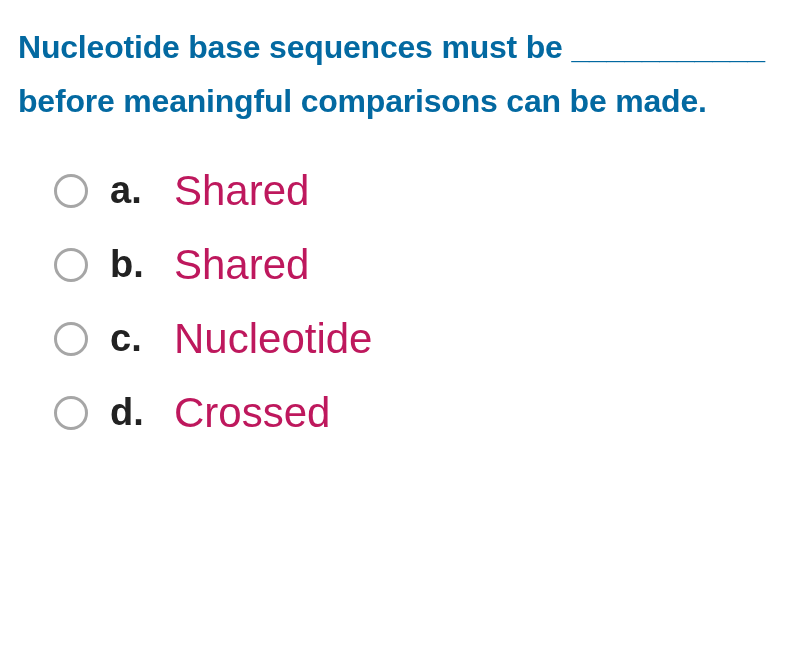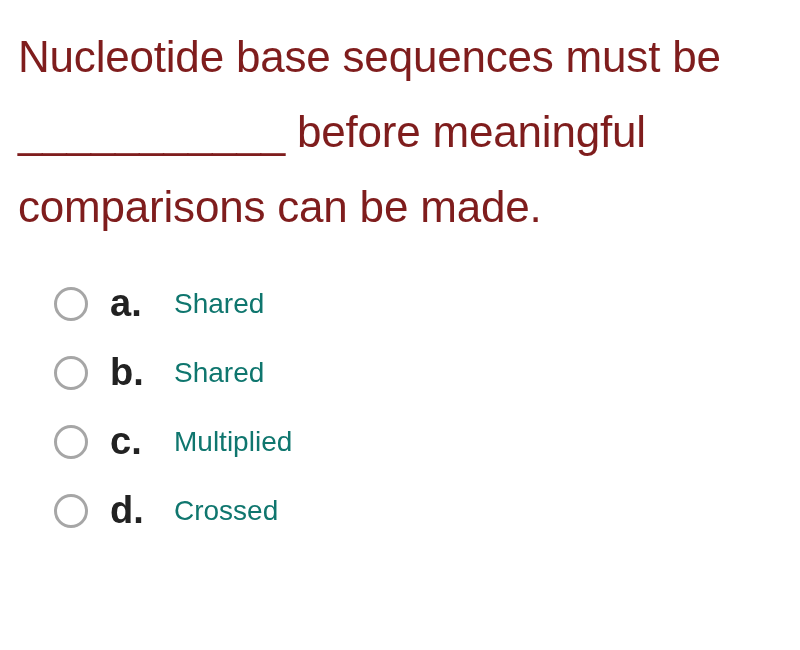--- a/index.html
+++ b/index.html
@@ -8,24 +8,24 @@
       box-sizing: border-box;
     }
     body {
       font-family: Arial, Helvetica, sans-serif;
       background: #fff;
       width: 800px;
       height: 650px;
       padding: 20px 18px;
     }
     .question-stem {
-      font-size: 44px;
-      color: #7f1d1d;
+      font-size: 32px;
+      color: #0369a1;
       line-height: 1.7;
-      font-weight: 400;
+      font-weight: 700;
       margin-bottom: 38px;
       letter-spacing: -0.2px;
     }
     .options {
       padding-left: 36px;
     }
     .option {
       display: flex;
       align-items: center;
       margin-bottom: 26px;
@@ -41,23 +41,23 @@
       cursor: pointer;
     }
     .option-letter {
       font-size: 38px;
       font-weight: 700;
       color: #222;
       margin-right: 14px;
       min-width: 50px;
     }
     .option-text {
-      font-size: 28px;
+      font-size: 42px;
       font-weight: 400;
-      color: #0f766e;
+      color: #be185d;
     }
   </style>
 </head>
 <body>
 
 <div class="question-stem">Nucleotide base sequences must be ___________ before meaningful comparisons can be made.</div>
 
 <div class="options">
 
   <div class="option">
@@ -68,21 +68,21 @@
 
   <div class="option">
     <span class="radio-outline"></span>
     <span class="option-letter">b.</span>
     <span class="option-text">Shared</span>
   </div>
 
   <div class="option">
     <span class="radio-outline"></span>
     <span class="option-letter">c.</span>
-    <span class="option-text">Multiplied</span>
+    <span class="option-text">Nucleotide</span>
   </div>
 
   <div class="option">
     <span class="radio-outline"></span>
     <span class="option-letter">d.</span>
     <span class="option-text">Crossed</span>
   </div>
 
 </div>
 

